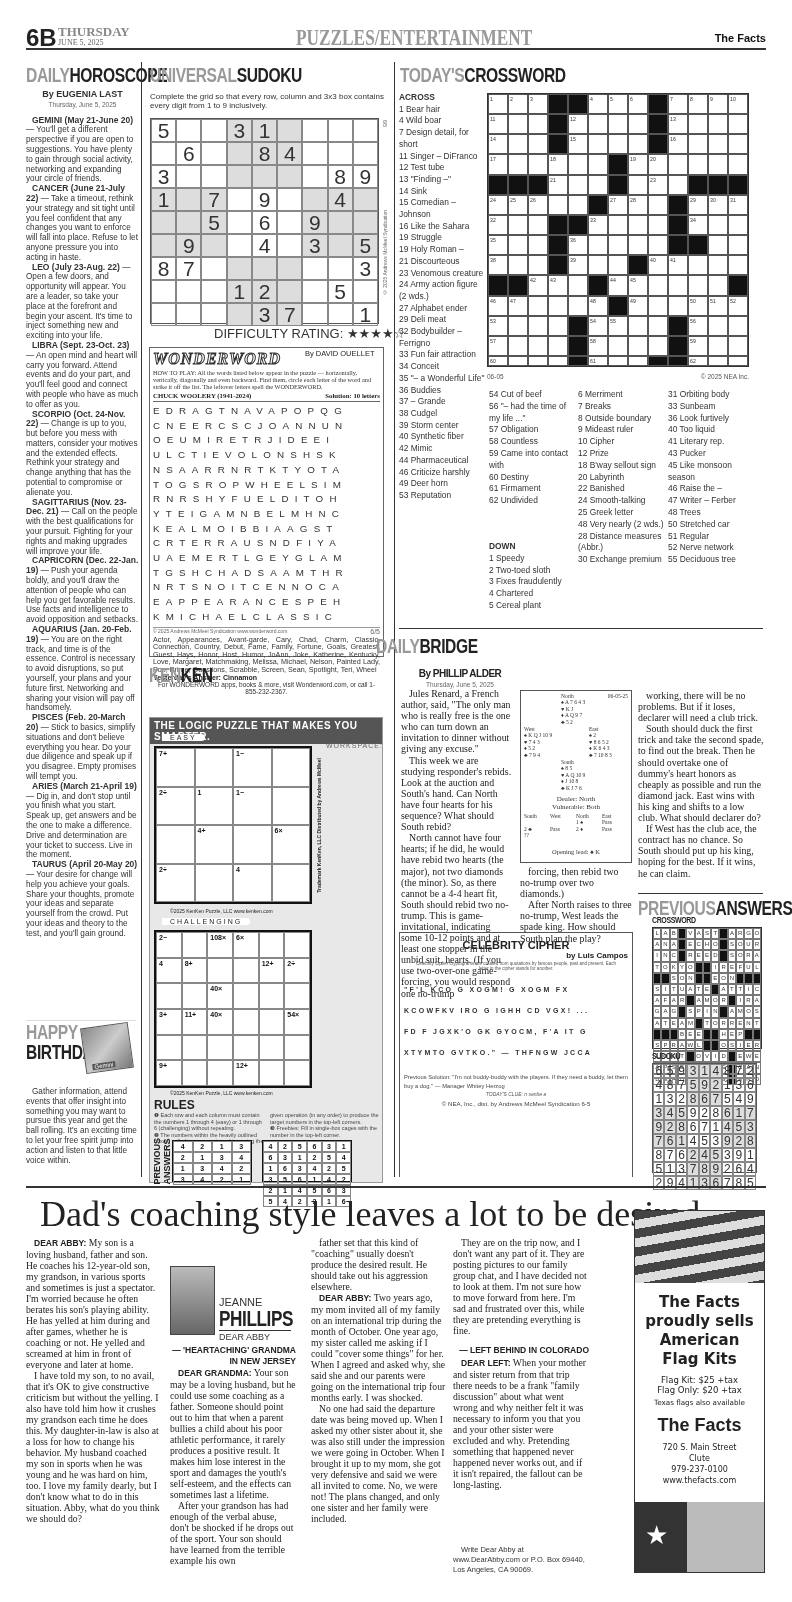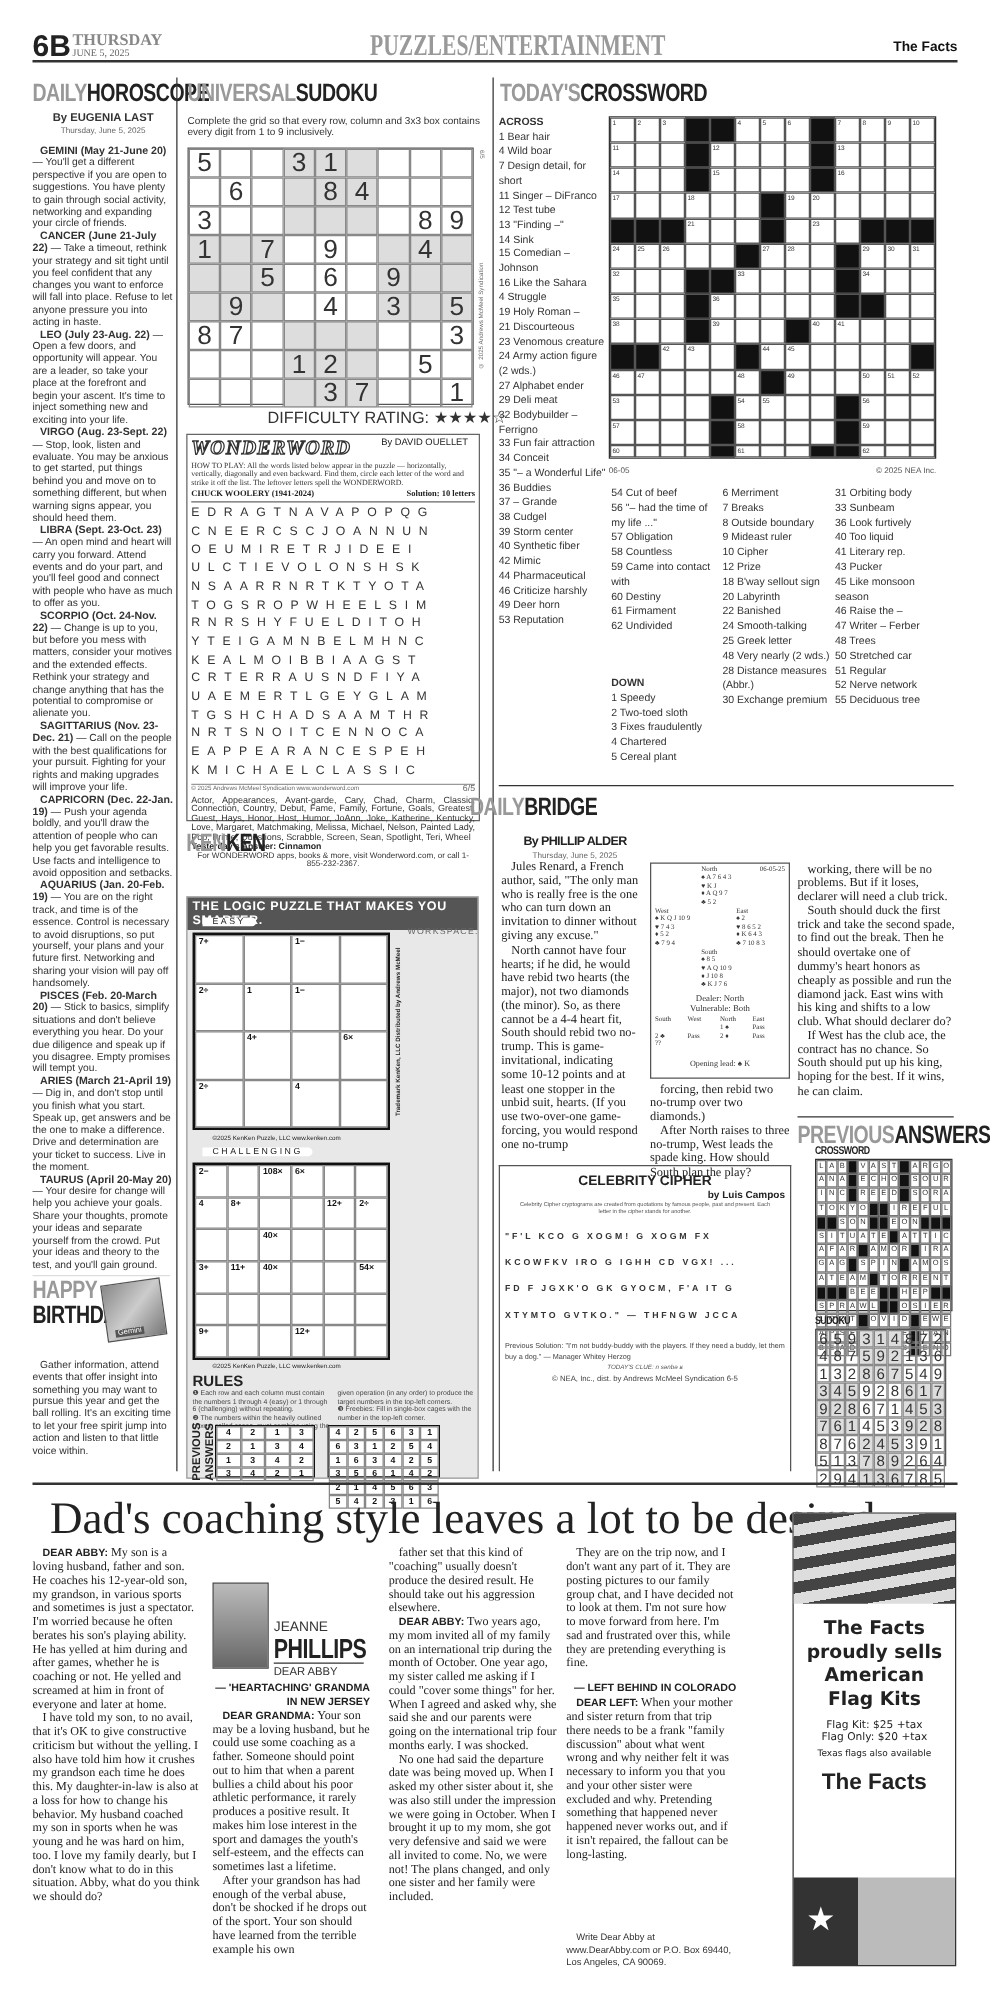--- a/index.html
+++ b/index.html
@@ -81,21 +81,20 @@
 <div class="abs vline" style="left:141px;top:62px;height:1115px"></div>
 <div class="abs vline" style="left:394px;top:62px;height:1115px"></div>
 
 <div class="abs horo">
   <div class="by">By EUGENIA LAST</div>
   <div class="dt">Thursday, June 5, 2025</div>
   <div id="horo-signs">
       <p><b>GEMINI (May 21-June 20) </b>— You'll get a different perspective if you are open to suggestions. You have plenty to gain through social activity, networking and expanding your circle of friends.</p>
       <p><b>CANCER (June 21-July 22) </b>— Take a timeout, rethink your strategy and sit tight until you feel confident that any changes you want to enforce will fall into place. Refuse to let anyone pressure you into acting in haste.</p>
       <p><b>LEO (July 23-Aug. 22) </b>— Open a few doors, and opportunity will appear. You are a leader, so take your place at the forefront and begin your ascent. It's time to inject something new and exciting into your life.</p>
-      <p><b>VIRGO (Aug. 23-Sept. 22) </b>— Stop, look, listen and evaluate. You may be anxious to get started, put things behind you and move on to something different, but when warning signs appear, you should heed them.</p>
       <p><b>LIBRA (Sept. 23-Oct. 23) </b>— An open mind and heart will carry you forward. Attend events and do your part, and you'll feel good and connect with people who have as much to offer as you.</p>
       <p><b>SCORPIO (Oct. 24-Nov. 22) </b>— Change is up to you, but before you mess with matters, consider your motives and the extended effects. Rethink your strategy and change anything that has the potential to compromise or alienate you.</p>
       <p><b>SAGITTARIUS (Nov. 23-Dec. 21) </b>— Call on the people with the best qualifications for your pursuit. Fighting for your rights and making upgrades will improve your life.</p>
       <p><b>CAPRICORN (Dec. 22-Jan. 19) </b>— Push your agenda boldly, and you'll draw the attention of people who can help you get favorable results. Use facts and intelligence to avoid opposition and setbacks.</p>
       <p><b>AQUARIUS (Jan. 20-Feb. 19) </b>— You are on the right track, and time is of the essence. Control is necessary to avoid disruptions, so put yourself, your plans and your future first. Networking and sharing your vision will pay off handsomely.</p>
       <p><b>PISCES (Feb. 20-March 20) </b>— Stick to basics, simplify situations and don't believe everything you hear. Do your due diligence and speak up if you disagree. Empty promises will tempt you.</p>
       <p><b>ARIES (March 21-April 19) </b>— Dig in, and don't stop until you finish what you start. Speak up, get answers and be the one to make a difference. Drive and determination are your ticket to success. Live in the moment.</p>
       <p><b>TAURUS (April 20-May 20) </b>— Your desire for change will help you achieve your goals. Share your thoughts, promote your ideas and separate yourself from the crowd. Put your ideas and theory to the test, and you'll gain ground.</p>
     </div>
 </div>
@@ -234,21 +233,21 @@
   <div id="cw-across-a">
       <div>1 Bear hair</div>
       <div>4 Wild boar</div>
       <div>7 Design detail, for short</div>
       <div>11 Singer – DiFranco</div>
       <div>12 Test tube</div>
       <div>13 "Finding –"</div>
       <div>14 Sink</div>
       <div>15 Comedian – Johnson</div>
       <div>16 Like the Sahara</div>
-      <div>4 Struggle</div>
+      <div>19 Struggle</div>
       <div>19 Holy Roman –</div>
       <div>21 Discourteous</div>
       <div>23 Venomous creature</div>
       <div>24 Army action figure (2 wds.)</div>
       <div>27 Alphabet ender</div>
       <div>29 Deli meat</div>
       <div>32 Bodybuilder – Ferrigno</div>
       <div>33 Fun fair attraction</div>
       <div>34 Conceit</div>
       <div>35 "– a Wonderful Life"</div>
@@ -636,20 +635,21 @@
     </div>
 </div>
 
 <div class="abs sec-title" style="left:376px;top:636px"><span class="cond"><span class="g">DAILY</span><span class="b">BRIDGE</span></span></div>
 <div class="abs" style="left:409px;top:663px;width:102px;text-align:center">
   <div class="cond" style="font-size:10px;transform:none">By PHILLIP ALDER</div>
   <div style="font-size:6.5px;color:#666">Thursday, June 5, 2025</div>
 </div>
 <div class="abs bridge-text" id="bridge-c1" style="left:401px;top:688px;width:112px">
     <p>Jules Renard, a French author, said, "The only man who is really free is the one who can turn down an invitation to dinner without giving any excuse."</p>
+    <p>This week we are studying responder's rebids. Look at the auction and South's hand. Can North have four hearts for his sequence? What should South rebid?</p>
     <p>North cannot have four hearts; if he did, he would have rebid two hearts (the major), not two diamonds (the minor). So, as there cannot be a 4-4 heart fit, South should rebid two no-trump. This is game-invitational, indicating some 10-12 points and at least one stopper in the unbid suit, hearts. (If you use two-over-one game-forcing, you would respond one no-trump</p>
   </div>
 <div class="abs bridge-diag">
   <div class="abs" style="right:3px;top:2px">06-05-25</div>
   <div class="abs" id="bd-north" style="left:40px;top:2px">
       <div>North</div>
       <div>♠ A 7 6 4 3</div>
       <div>♥ K J</div>
       <div>♦ A Q 9 7</div>
       <div>♣ 5 2</div>
@@ -1036,17 +1036,23 @@
 <div class="abs" style="left:453px;top:1545px;width:136px;font-size:7.5px;line-height:10px;color:#333;text-indent:8px">Write Dear Abby at www.DearAbby.com or P.O. Box 69440, Los Angeles, CA 90069.</div>
 
 <div class="abs ad">
   <div class="ad-flag"></div>
   <div class="ad-body">
     <div style="font-size:15px;font-weight:bold;line-height:19px;margin-top:10px;padding:0 8px">The Facts proudly sells American Flag Kits</div>
     <div style="font-size:8.5px;margin-top:6px">Flag Kit: $25 +tax</div>
     <div style="font-size:8.5px">Flag Only: $20 +tax</div>
     <div style="font-size:7.2px;margin-top:3px">Texas flags also available</div>
     <div style="font-size:18px;font-weight:bold;font-family:'Liberation Sans',sans-serif;margin-top:8px">The Facts</div>
+    <div style="font-size:8px;line-height:11px;margin-top:6px">
+      <div>720 S. Main Street</div>
+        <div>Clute</div>
+        <div>979-237-0100</div>
+        <div>www.thefacts.com</div>
+    </div>
   </div>
   <div class="ad-flag2">
       <span style="position:absolute;left:10px;top:18px;color:#fff;font-size:26px">★</span>
     </div>
 </div>
 
 </body></html>

